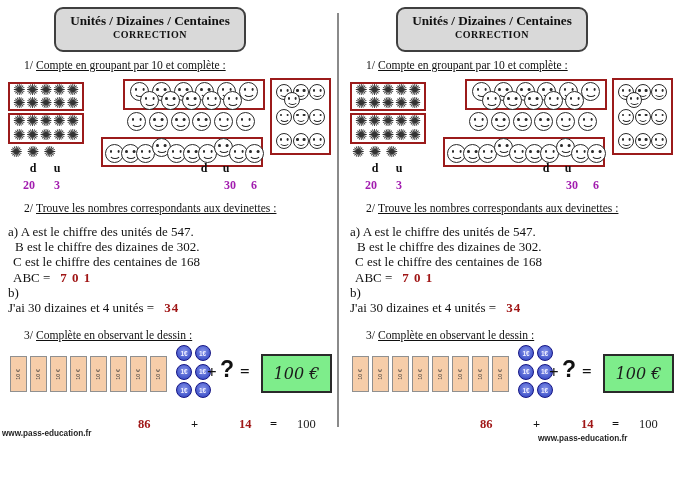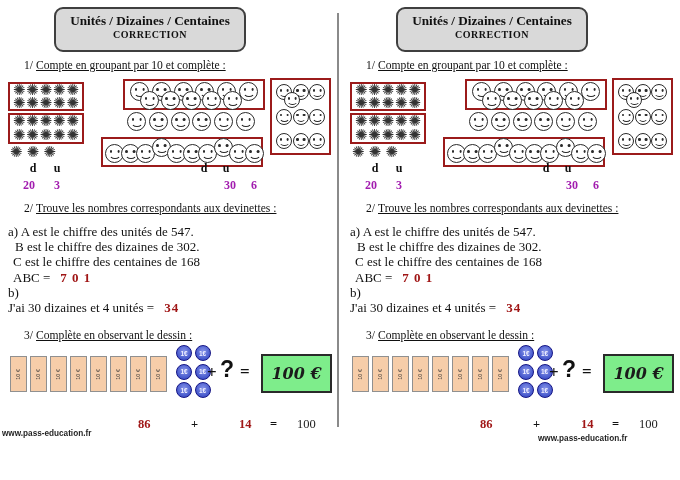--- a/index.html
+++ b/index.html
@@ -80,21 +80,21 @@
   .coin{width:16px;height:16px;border-radius:50%;border:1px solid #151585;box-sizing:border-box;
         background:radial-gradient(circle at 50% 40%,#8a97ea 0%,#4356cb 70%);
         color:#eef;font-size:6.5px;font-weight:bold;display:flex;align-items:center;justify-content:center;
         font-family:"Liberation Sans",sans-serif;}
   .op{position:absolute;color:#111;}
   .op-plus{left:207px;top:363px;font-size:17px;font-weight:bold;}
   .op-q{left:220px;top:356px;font-size:23px;font-weight:800;font-family:"Liberation Sans",sans-serif;}
   .op-eq{left:240px;top:362px;font-size:17px;font-weight:bold;}
   .green-box{position:absolute;left:261px;top:354px;width:71px;height:39px;background:#7eed8b;
              border:2px solid #2a2a2a;box-sizing:border-box;display:flex;align-items:center;justify-content:center;}
-  .green-box span{font-style:italic;font-weight:bold;font-size:16px;color:#1b1b1b;
+  .green-box span{font-style:italic;font-weight:normal;font-size:16px;color:#1b1b1b;
                   font-family:"DejaVu Serif",serif;}
 
   
   .equation{position:absolute;left:0;top:417px;width:338px;height:16px;font-size:12.5px;}
   .equation span{position:absolute;}
   .eq-red{color:#a01616;font-weight:bold;}
   .e-left{left:138px;} .e-plus{left:191px;font-weight:600;} .e-right{left:239px;}
   .e-eq{left:270px;font-weight:600;} .e-total{left:297px;color:#1c1c1c;}
 
   .footer{position:absolute;font-family:"Liberation Sans",sans-serif;font-size:8.2px;

